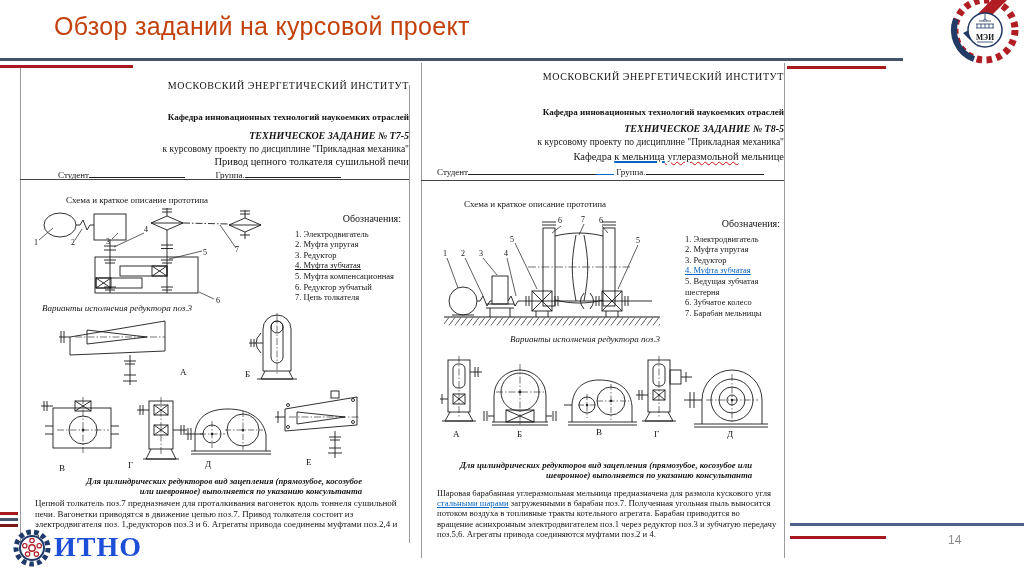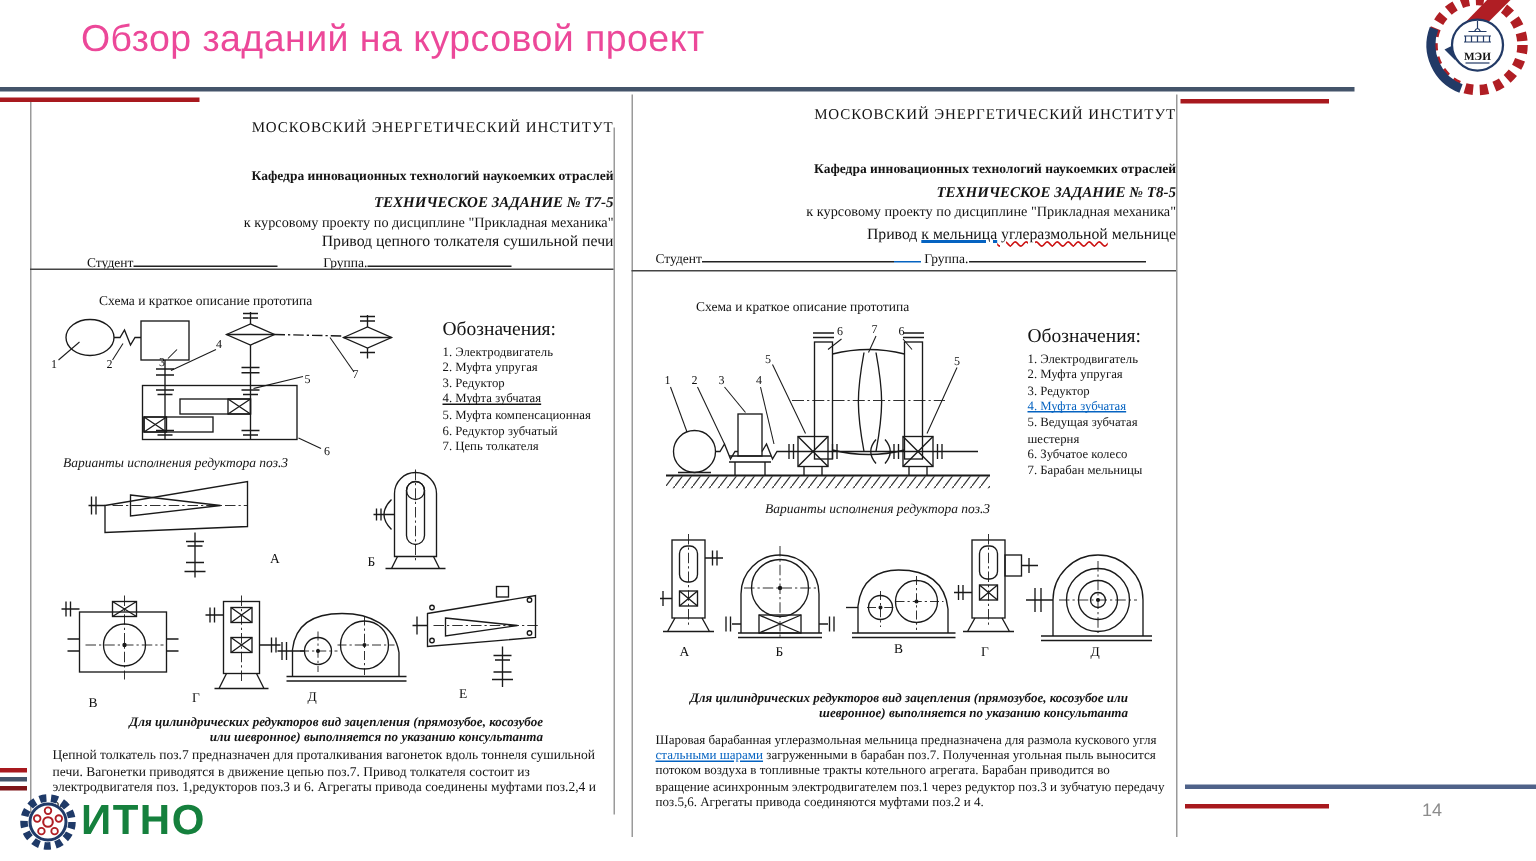--- a/index.html
+++ b/index.html
@@ -1,54 +1,54 @@
 <!DOCTYPE html>
 <html><head>
 <meta charset="utf-8">
 <style>
   html,body{margin:0;padding:0;}
   body{width:1024px;height:574px;position:relative;background:#ffffff;overflow:hidden;
        font-family:"Liberation Sans",sans-serif;}
   .abs{position:absolute;}
-  .slide-title{left:54px;top:12px;font-size:25px;letter-spacing:.3px;color:#ec4899;white-space:nowrap;}
+  .slide-title{left:54px;top:12px;font-size:25px;letter-spacing:.3px;color:#c2410c;white-space:nowrap;}
   .hline{position:absolute;}
   .blue-top{left:0;top:58px;width:903px;height:3px;background:#44546A;}
   .red-top-left{left:0;top:65px;width:133px;height:3px;background:#A8191E;}
   .red-top-right{left:787px;top:66px;width:99px;height:3px;background:#A8191E;}
   .vline{position:absolute;width:1px;background:#9A9A9A;}
   .doc{font-family:"Liberation Serif",serif;color:#141414;}
   .cline{position:absolute;text-align:right;white-space:nowrap;}
   .inst{font-size:10px;letter-spacing:.6px;}
   .dept{font-size:9px;font-weight:bold;}
   .task{font-size:10px;font-weight:bold;font-style:italic;}
   .course{font-size:9.5px;}
   .drive{font-size:10.5px;font-weight:normal;}
   .sgrow{position:absolute;font-size:9px;white-space:nowrap;}
   .blank{display:inline-block;border-bottom:1px solid #222;height:9px;vertical-align:baseline;}
   .blank.blue{border-bottom:1.5px solid #0563C1;}
   .rowline{position:absolute;height:1px;background:#444;}
   .cap{position:absolute;font-size:9px;white-space:nowrap;}
   .icap{position:absolute;font-size:9px;font-style:italic;white-space:nowrap;}
   .legend{position:absolute;font-size:8.5px;line-height:10.6px;}
-  .legend .lt{text-align:left;margin-bottom:4px;font-size:13px;}
+  .legend .lt{text-align:right;margin-bottom:4px;font-size:10px;}
   .legend .li{}
   .legend .uline{text-decoration:underline;}
   .legend .link{color:#0563C1;text-decoration:underline;cursor:pointer;}
   .note{position:absolute;font-size:8.7px;font-weight:bold;font-style:italic;text-align:right;line-height:10.4px;}
   .desc{position:absolute;font-size:9px;line-height:10.6px;text-align:left;}
   .desc .link{color:#0563C1;text-decoration:underline;cursor:pointer;}
   .u-blue{text-decoration:underline;text-decoration-color:#0563C1;text-decoration-thickness:1.5px;}
   .u-wavy{text-decoration:underline wavy #cc1111;text-decoration-thickness:1px;}
   .pagenum{position:absolute;left:948px;top:533px;font-size:12px;color:#8C8C8C;}
   .blue-bottom-right{left:790px;top:523px;width:234px;height:3px;background:#4F6289;}
   .red-bottom-right{left:790px;top:536px;width:96px;height:3px;background:#A8191E;}
   .mini1{left:0;top:512px;width:18px;height:3px;background:#A8191E;}
   .mini2{left:0;top:518px;width:18px;height:3px;background:#44546A;}
   .mini3{left:0;top:524px;width:18px;height:3px;background:#7E1518;}
-  .itno-text{position:absolute;left:54px;top:531px;font-size:28px;font-weight:bold;color:#15803d;letter-spacing:1px;}
+  .itno-text{position:absolute;left:54px;top:531px;font-size:28px;font-weight:bold;color:#1d4ed8;letter-spacing:1px;font-family:Liberation Serif, serif;}
   svg{position:absolute;overflow:visible;}
   svg text{font-family:"Liberation Serif",serif;fill:#111;}
 </style>
 </head>
 <body>
 
 <div class="abs slide-title">Обзор заданий на курсовой проект</div>
 <div class="hline blue-top"></div>
 <div class="hline red-top-left"></div>
 <div class="hline red-top-right"></div>
@@ -205,21 +205,21 @@
 
 <section>
   <div class="vline" style="left:421px;top:63px;height:495px;"></div>
   <div class="vline" style="left:784px;top:63px;height:495px;"></div>
 
   <div class="cline doc inst" style="left:421px;top:71px;width:363px;">МОСКОВСКИЙ ЭНЕРГЕТИЧЕСКИЙ ИНСТИТУТ</div>
   <div class="cline doc dept" style="left:421px;top:107px;width:363px;">Кафедра инновационных технологий наукоемких отраслей</div>
   <div class="cline doc task" style="left:421px;top:123px;width:363px;">ТЕХНИЧЕСКОЕ ЗАДАНИЕ № Т8-5</div>
   <div class="cline doc course" style="left:421px;top:137px;width:363px;">к курсовому проекту по дисциплине "Прикладная механика"</div>
   <div class="cline doc drive" style="left:421px;top:151px;width:363px;">
-    <span>Привод </span><span class="u-blue">к  мельница</span><span class="u-wavy"> углеразмольной</span><span> мельнице</span>
+    <span>Кафедра </span><span class="u-blue">к  мельница</span><span class="u-wavy"> углеразмольной</span><span> мельнице</span>
   </div>
 
   <div class="sgrow doc" style="left:437px;top:165px;">
     <span>Студент</span><span class="blank" style="width:128px;"></span><span class="blank blue" style="width:18px;"></span>
     <span>Группа.</span><span class="blank" style="width:118px;"></span>
   </div>
   <div class="rowline" style="left:421px;top:180px;width:363px;"></div>
 
   <div class="cap doc" style="left:464px;top:199px;">Схема и краткое описание прототипа</div>
 

